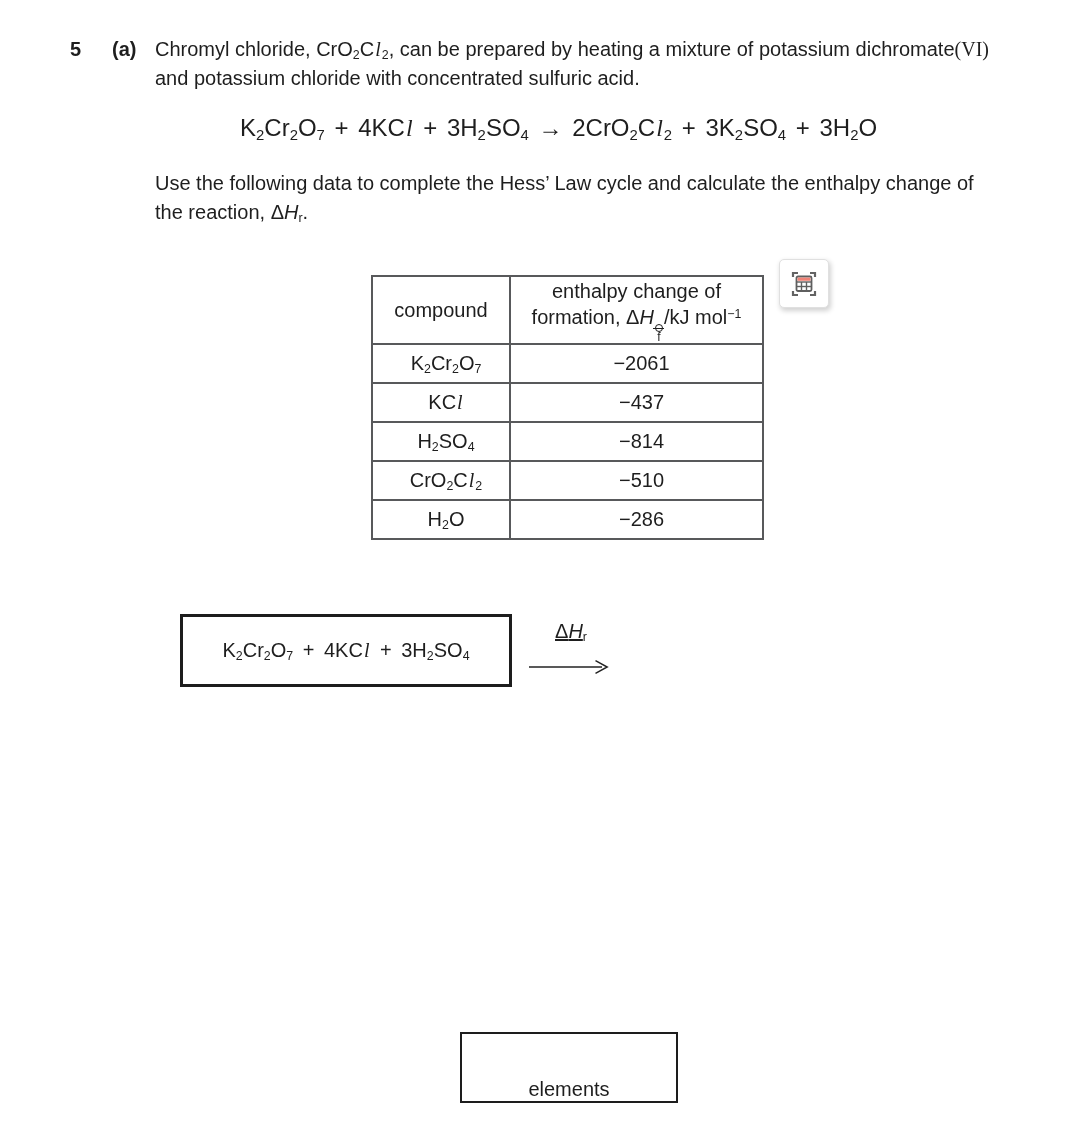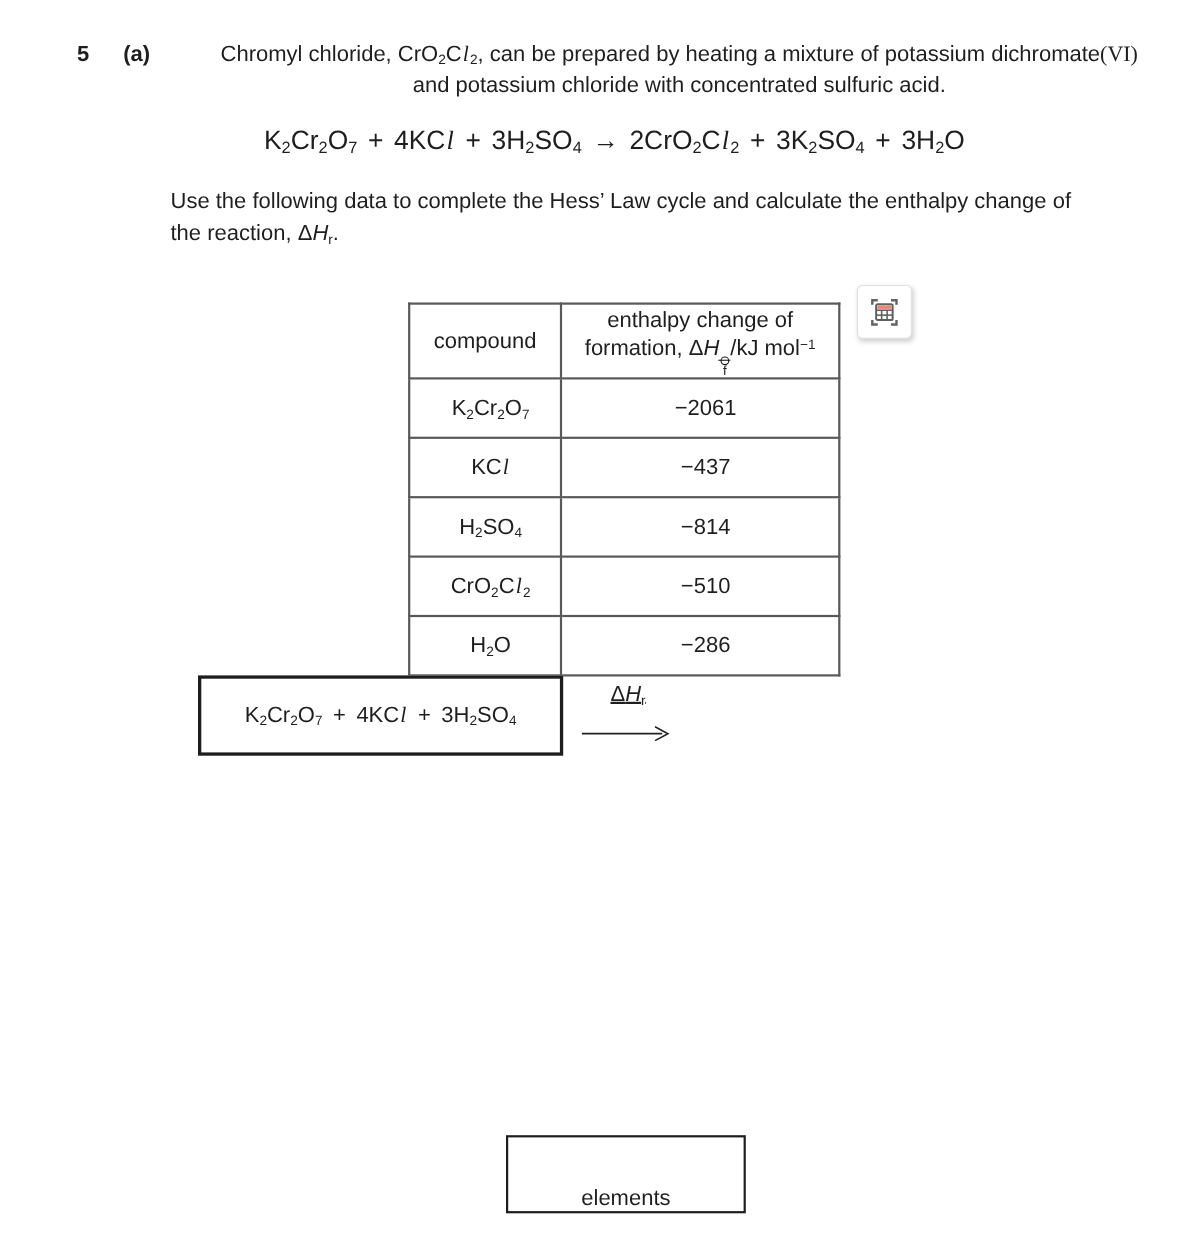--- a/index.html
+++ b/index.html
@@ -40,21 +40,21 @@
     border: 2px solid #58595b;
     text-align: center;
     vertical-align: middle;
     font-weight: 400;
     font-size: 20px;
     padding: 0 6px;
   }
   table.data col.c1 { width: 138px; }
   table.data col.c2 { width: 253px; }
   table.data tr.hdr th { height: 68px; line-height: 26px; }
-  table.data tr.row td { height: 54px; padding-left: 16px; }
+  table.data tr.row td { height: 39px; padding-left: 16px; }
 
   
   .hstack {
     display: inline-flex;
     flex-direction: column;
     align-items: center;
     vertical-align: -0.42em;
     line-height: 1;
     margin: 0 1px 0 1px;
   }
@@ -113,21 +113,21 @@
   }
 </style>
 </head>
 <body>
 
 <div id="page">
 
   <div class="abs body-text bold" style="left:70px; top:35px;">5</div>
   <div class="abs body-text bold" style="left:112px; top:35px;">(a)</div>
 
-  <div class="abs body-text" style="left:155px; top:35px; width:925px;text-align:center;">Chromyl chloride, CrO<sub>2</sub>C<i class="chem-l">l</i><sub>2</sub>, can be prepared by heating a mixture of potassium dichromate<span class="serif">(VI)</span>
+  <div class="abs body-text" style="left:155px; top:35px; width:925px;">Chromyl chloride, CrO<sub>2</sub>C<i class="chem-l">l</i><sub>2</sub>, can be prepared by heating a mixture of potassium dichromate<span class="serif">(VI)</span>
 and potassium chloride with concentrated sulfuric acid.</div>
 
   <div class="abs equation" style="left:240px; top:114px;">K<sub>2</sub>Cr<sub>2</sub>O<sub>7</sub> + 4KC<i class="chem-l">l</i> + 3H<sub>2</sub>SO<sub>4</sub> → 2CrO<sub>2</sub>C<i class="chem-l">l</i><sub>2</sub> + 3K<sub>2</sub>SO<sub>4</sub> + 3H<sub>2</sub>O</div>
 
   <div class="abs body-text" style="left:155px; top:169px; width:925px;">Use the following data to complete the Hess’ Law cycle and calculate the enthalpy change of
 the reaction, Δ<i>H</i><sub>r</sub>.</div>
 
   <table class="data abs" style="left:371px; top:255px;">
     <colgroup>
         <col class="c1">

